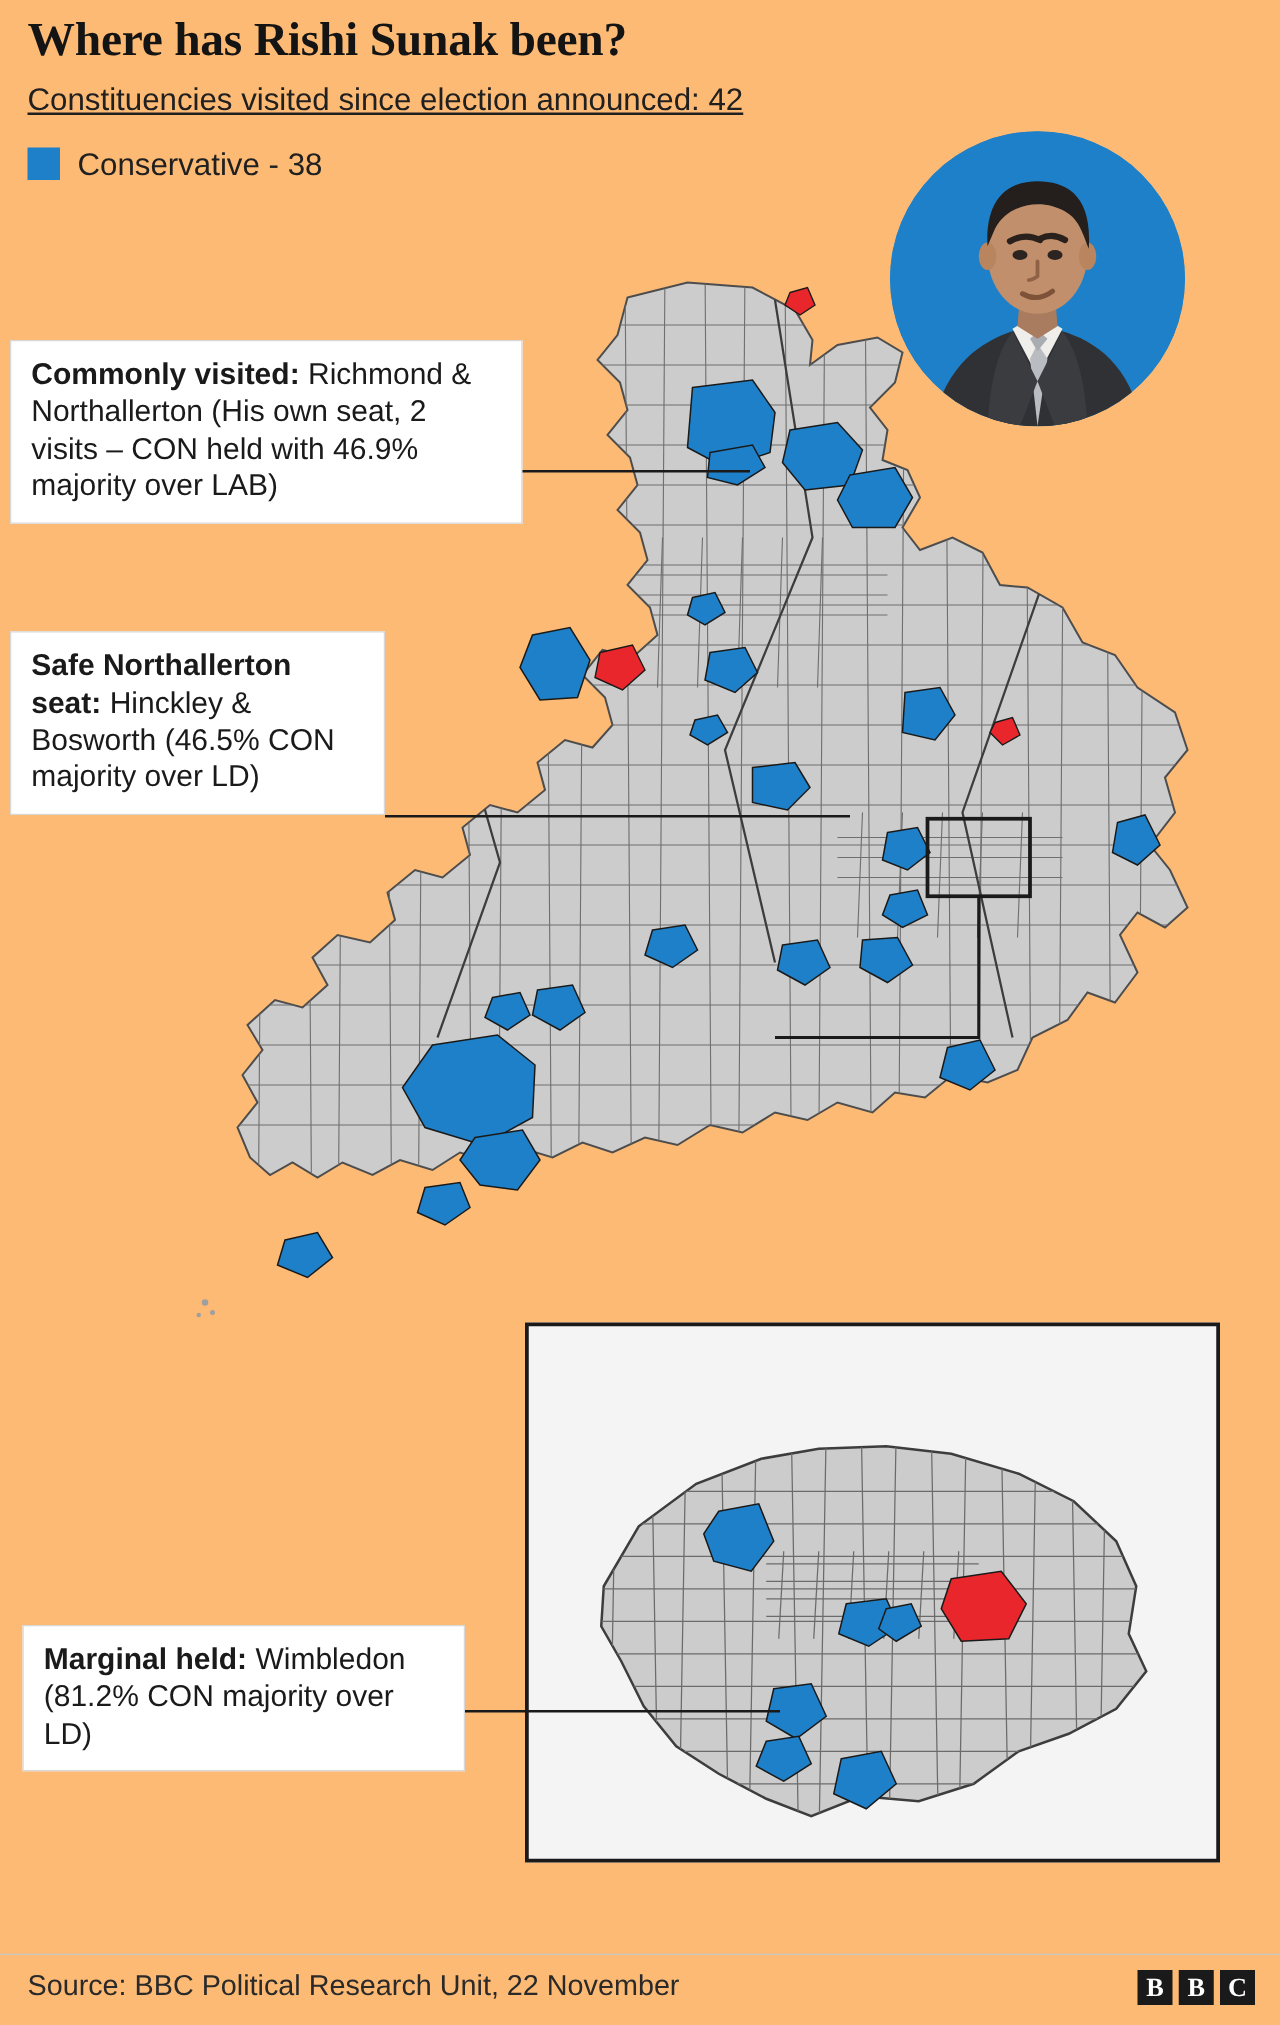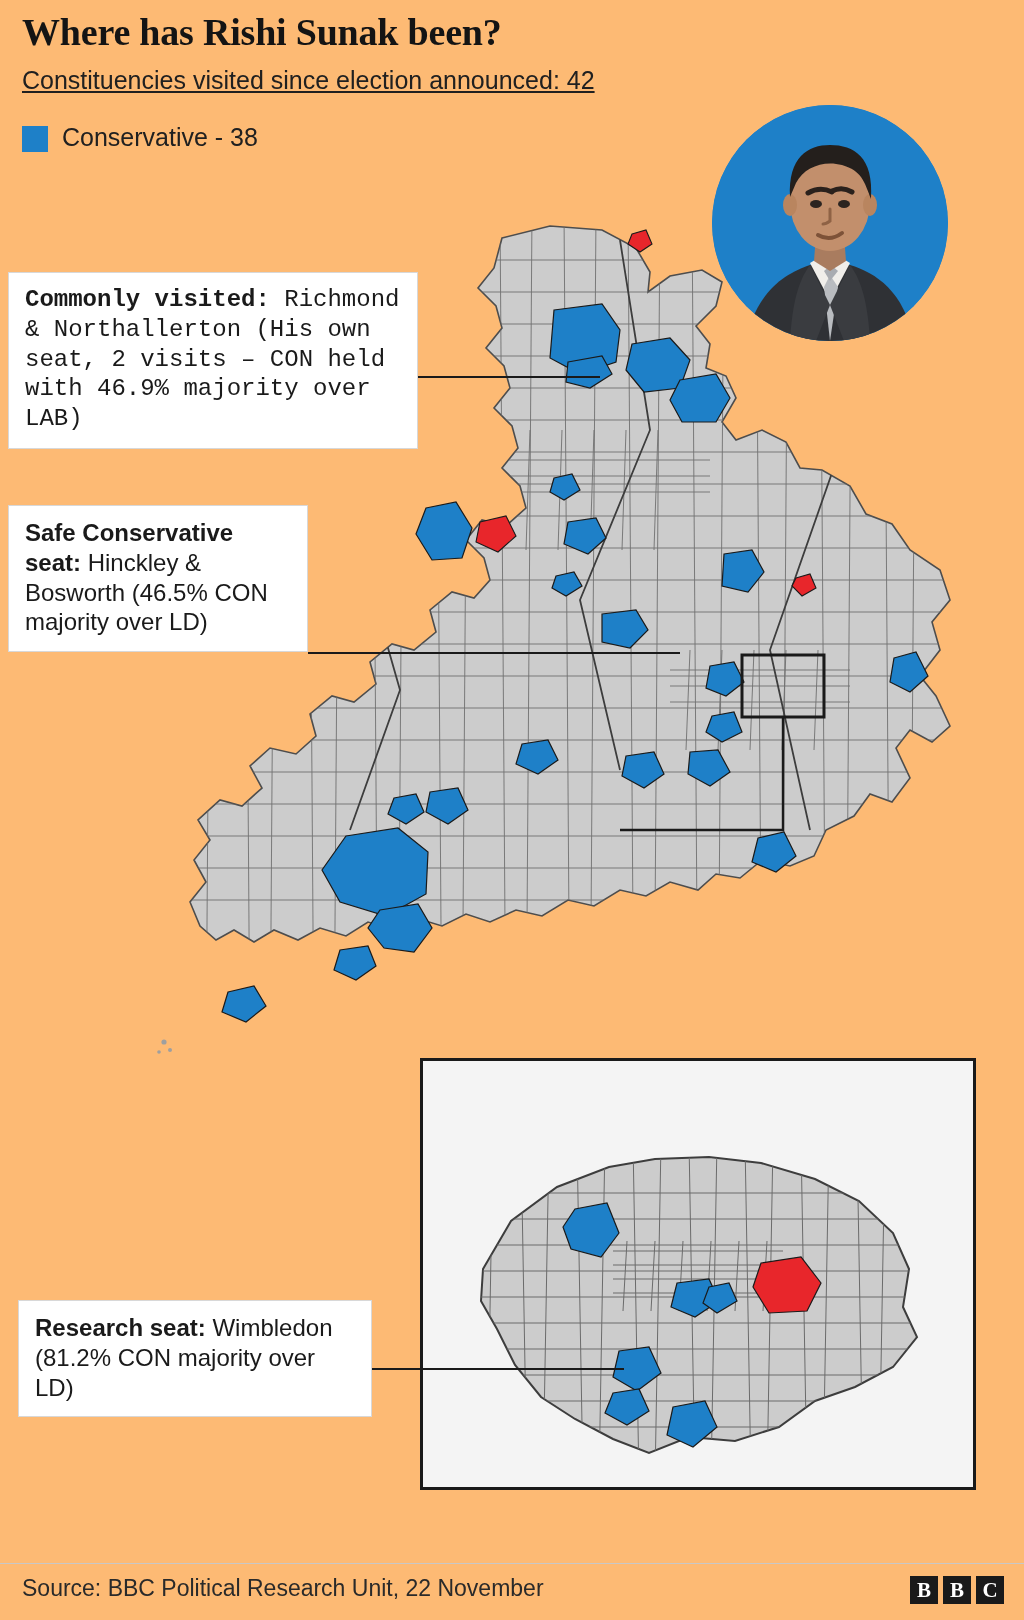--- a/index.html
+++ b/index.html
@@ -40,21 +40,21 @@
     text-decoration: underline;
   }
   
   .legend {
     position: absolute;
     left: 22px;
     top: 118px;
   }
   .legend-row {
     display: flex;
-    align-items: flex-end;
+    align-items: flex-start;
     height: 34px;
   }
   .legend-swatch {
     width: 26px;
     height: 26px;
     margin-right: 14px;
   }
   .legend-label {
     font-size: 25px;
     color: #202020;
@@ -82,21 +82,21 @@
     line-height: 1.24;
     color: #1a1a1a;
   }
   .callout b { font-weight: bold; }
   .leader {
     position: absolute;
     background: #1a1a1a;
   }
   .leader-h { height: 2px; }
 
-  #callout-commonly { left: 8px; top: 272px; width: 410px; font-family: Liberation Mono, monospace; }
+  #callout-commonly { left: 8px; top: 272px; width: 410px; }
   #callout-safe     { left: 8px; top: 505px; width: 300px; }
   #callout-marginal { left: 18px; top: 1300px; width: 354px; }
 
   
   .map-wrap {
     position: absolute;
     left: 150px;
     top: 130px;
     width: 820px;
     height: 960px;
@@ -435,27 +435,27 @@
     </div>
   </div>
 
   <div class="callout" id="callout-commonly">
     <b>Commonly visited:</b>
     <span>Richmond &amp; Northallerton (His own seat, 2 visits – CON held with 46.9% majority over LAB)</span>
   </div>
   <div class="leader leader-h" style="left:418px; top:376px; width:182px;"></div>
 
   <div class="callout" id="callout-safe">
-    <b>Safe Conservative seat:</b>
+    <b>Safe Northallerton seat:</b>
     <span>Hinckley &amp; Bosworth (46.5% CON majority over LD)</span>
   </div>
   <div class="leader leader-h" style="left:308px; top:652px; width:372px;"></div>
 
   <div class="callout" id="callout-marginal">
-    <b>Research seat:</b>
+    <b>Marginal held:</b>
     <span>Wimbledon (81.2% CON majority over LD)</span>
   </div>
   <div class="leader leader-h" style="left:372px; top:1368px; width:252px;"></div>
 
   <div class="footer-rule"></div>
   <div class="source">Source: BBC Political Research Unit, 22 November</div>
   <div class="bbc-blocks">
     <span>B</span>
     <span>B</span>
     <span>C</span>

